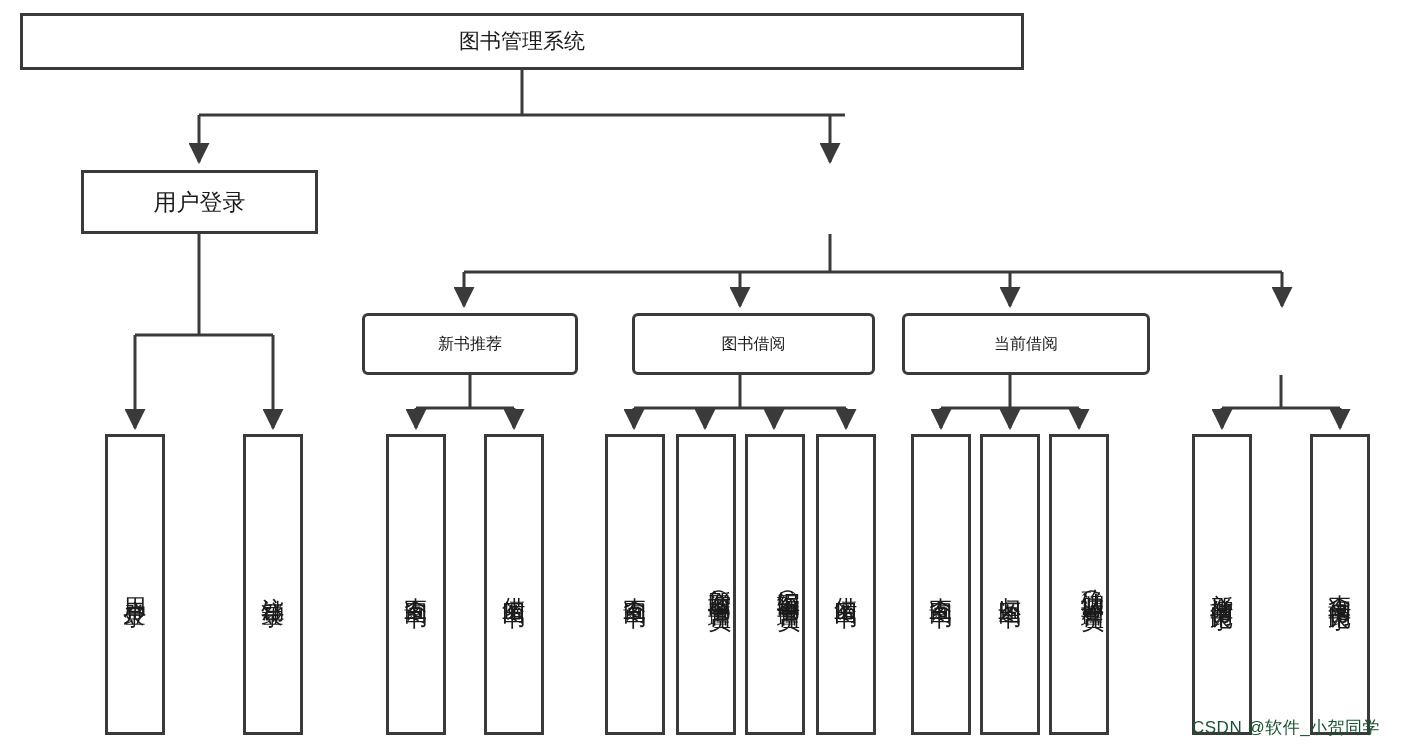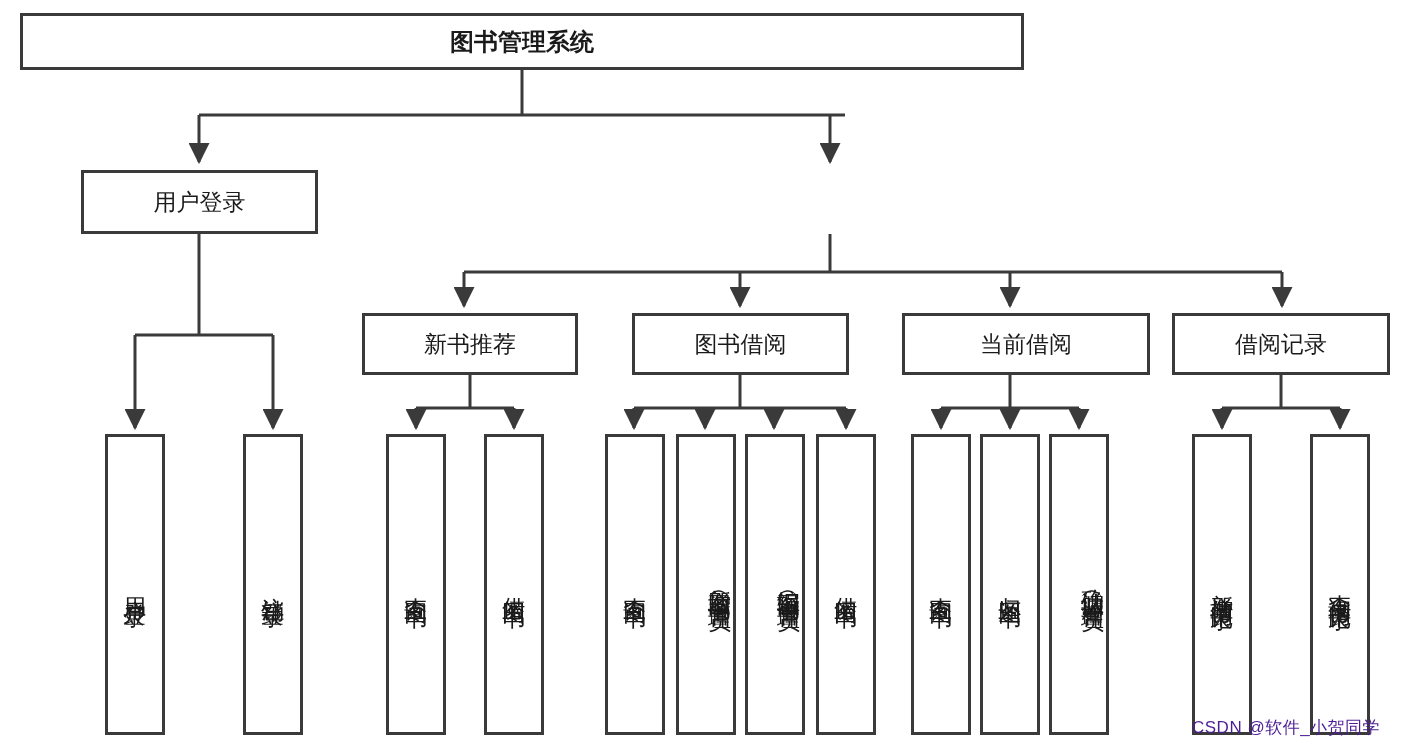--- a/index.html
+++ b/index.html
@@ -22,28 +22,28 @@
     box-sizing: border-box;
     border: 3px solid #3a3a3a;
     background: #ffffff;
     display: flex;
     align-items: center;
     justify-content: center;
     color: #1a1a1a;
     line-height: 1.16;
   }
   .node.root {
-    font-size: 24px;
-    font-weight: bold;
+    font-size: 21px;
   }
   .node.lvl2 {
     font-size: 23px;
   }
   .node.lvl3 {
-    font-size: 23px;
+    font-size: 16px;
+    border-radius: 6px;
   }
   .node.leaf {
     font-size: 23px;
     writing-mode: vertical-rl;
     text-orientation: upright;
     letter-spacing: 3px;
     padding: 6px 0;
     align-items: flex-start;
     justify-content: center;
     white-space: nowrap;
@@ -58,21 +58,21 @@
     position: absolute;
     left: 0;
     top: 0;
     width: 1405px;
     height: 747px;
     pointer-events: none;
   }
   .watermark {
     position: absolute;
     font-size: 17px;
-    color: #4c1d95;
+    color: #14532d;
     white-space: nowrap;
     letter-spacing: 0.5px;
   }
 </style>
 </head>
 <body>
 
 <div id="canvas">
 
   <svg class="wires" viewBox="0 0 1405 747">
@@ -125,25 +125,24 @@
     </g>
   </svg>
 
   <div class="node root" style="left:20px; top:13px; width:1004px; height:57px;">图书管理系统</div>
 
   <div class="node lvl2" style="left:81px; top:170px; width:237px; height:64px;">用户登录</div>
 
 
   <div class="node lvl3" style="left:362px; top:313px; width:216px; height:62px;">新书推荐</div>
 
-  <div class="node lvl3" style="left:632px; top:313px; width:217px; height:62px;">图书借阅</div>
+  <div class="node lvl3" style="left:632px; top:313px; width:243px; height:62px;">图书借阅</div>
 
   <div class="node lvl3" style="left:902px; top:313px; width:248px; height:62px;">当前借阅</div>
 
-  <div class="node lvl3" style="left:1172px; top:313px; width:218px; height:62px;">借阅记录</div>
 
   <div class="node leaf mid" style="left:105px; top:434px; width:60px; height:301px;">用户登录</div>
 
   <div class="node leaf mid" style="left:243px; top:434px; width:60px; height:301px;">注销登录</div>
 
   <div class="node leaf mid" style="left:386px; top:434px; width:60px; height:301px;">查询图书</div>
 
   <div class="node leaf mid" style="left:484px; top:434px; width:60px; height:301px;">借阅图书</div>
 
   <div class="node leaf mid" style="left:605px; top:434px; width:60px; height:301px;">查询图书</div>

